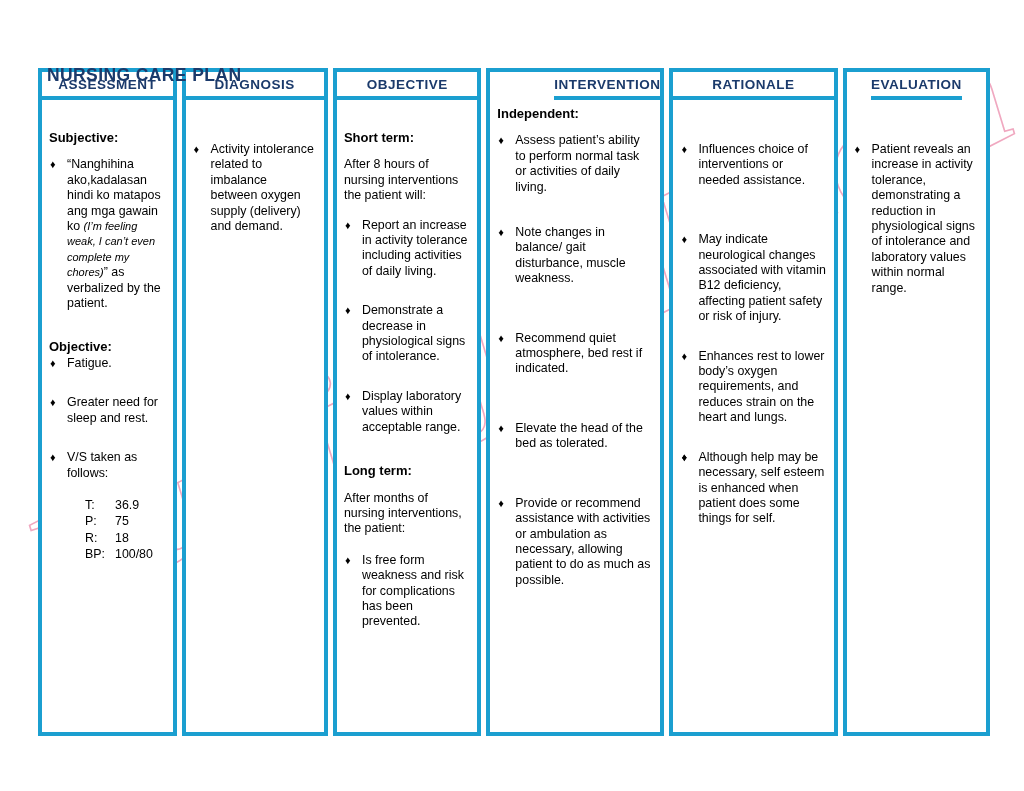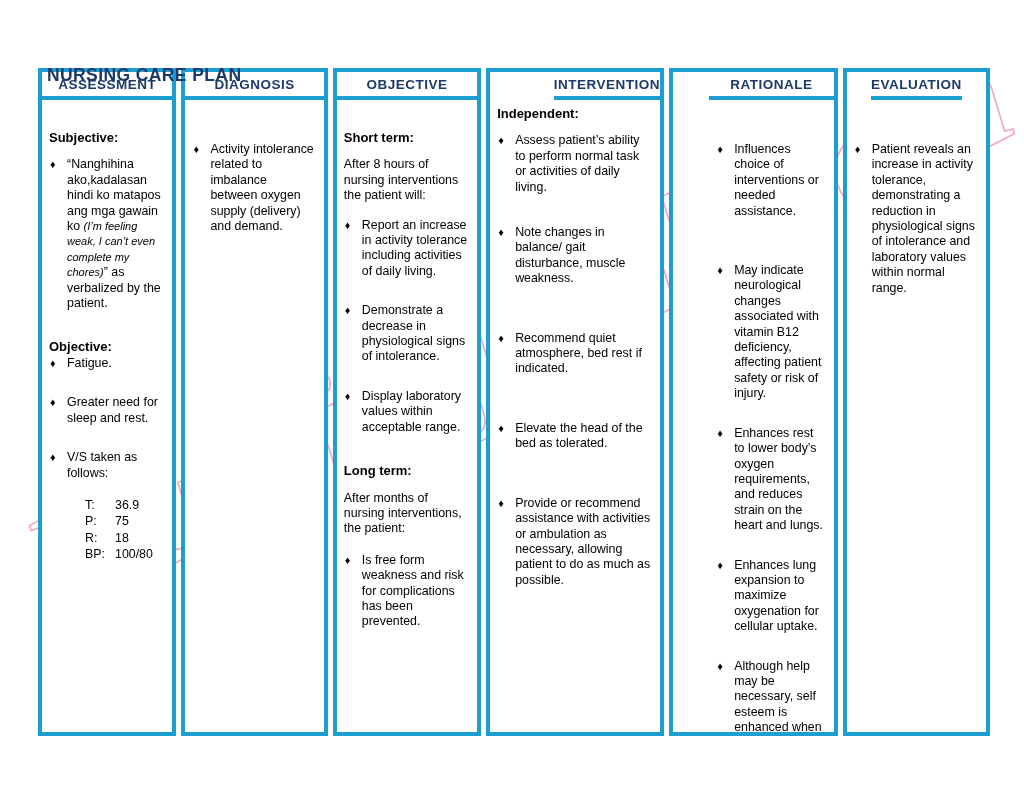--- a/index.html
+++ b/index.html
@@ -75,21 +75,21 @@
     border-right: 4px solid #1b9fd0;
     border-top: 4px solid #1b9fd0;
     border-bottom: 4px solid #1b9fd0;
   }
   .column:last-child { margin-right: 0; }
 
   .col-assessment  { width: 140px; gap: 24px; }
   .col-diagnosis   { width: 148px; }
   .col-objective   { width: 150px; gap: 24px; }
   .col-intervention{ width: 180px; align-items: flex-end; }
-  .col-rationale   { width: 170px; padding-left: 36px; }
+  .col-rationale   { width: 170px; }
   .col-evaluation  { width: 149px; align-items: center; }
 
   .col-header {
     height: 24px;
     flex: 0 0 24px;
     display: flex;
     align-items: center;
     justify-content: center;
     border-bottom: 4px solid #1b9fd0;
     background: #ffffff;
@@ -300,21 +300,20 @@
           <li class="gap-md">
             <span class="bullet-glyph">♦</span>
             <span>May indicate neurological changes associated with vitamin B12 deficiency, affecting patient safety or risk of injury.</span>
           </li>
           <li class="gap-md">
             <span class="bullet-glyph">♦</span>
             <span>Enhances rest to lower body’s oxygen requirements, and reduces strain on the heart and lungs.</span>
           </li>
           <li class="gap-md">
             <span class="bullet-glyph">♦</span>
-            <span>Enhances lung expansion to maximize oxygenation for cellular uptake.</span>
           </li>
           <li>
             <span class="bullet-glyph">♦</span>
             <span>Although help may be necessary, self esteem is enhanced when patient does some things for self.</span>
           </li>
         </ul>
       </div>
     </div>
 
     <div class="column col-evaluation">

